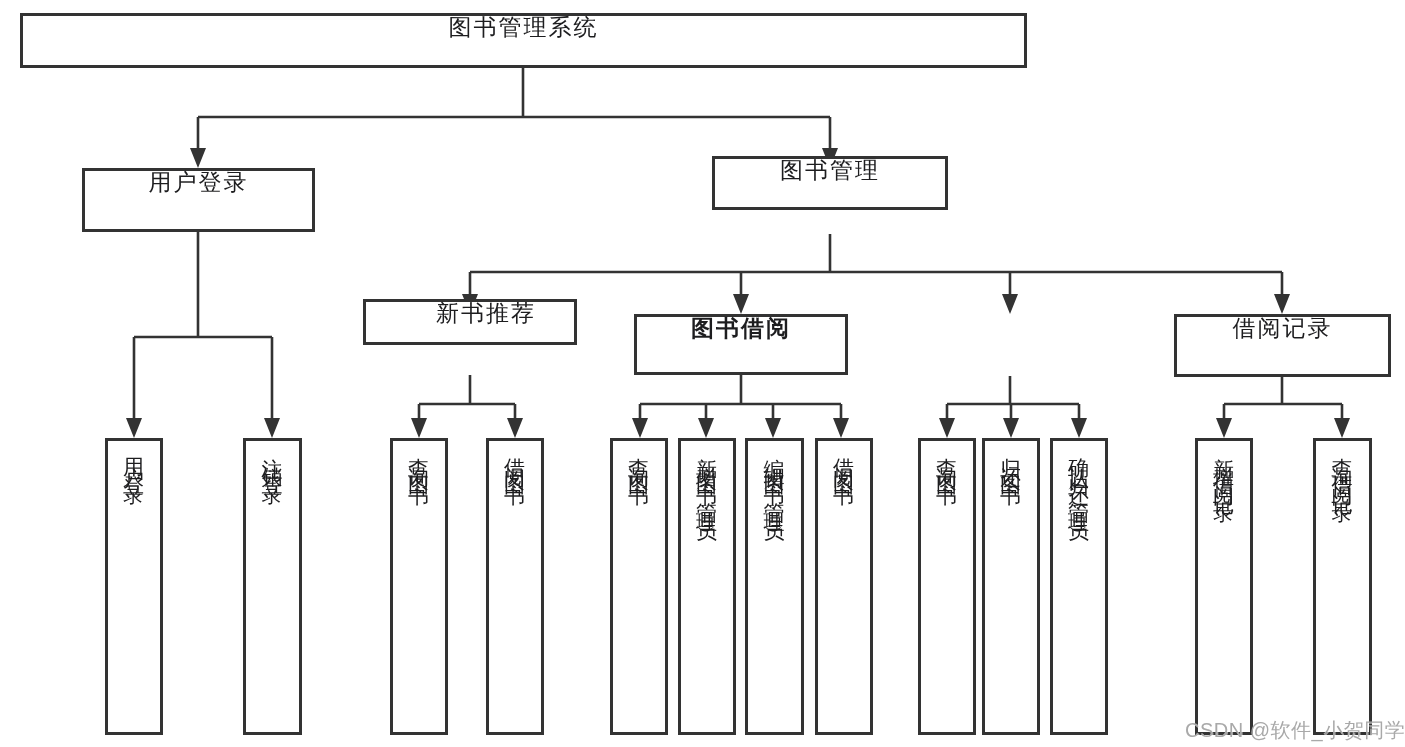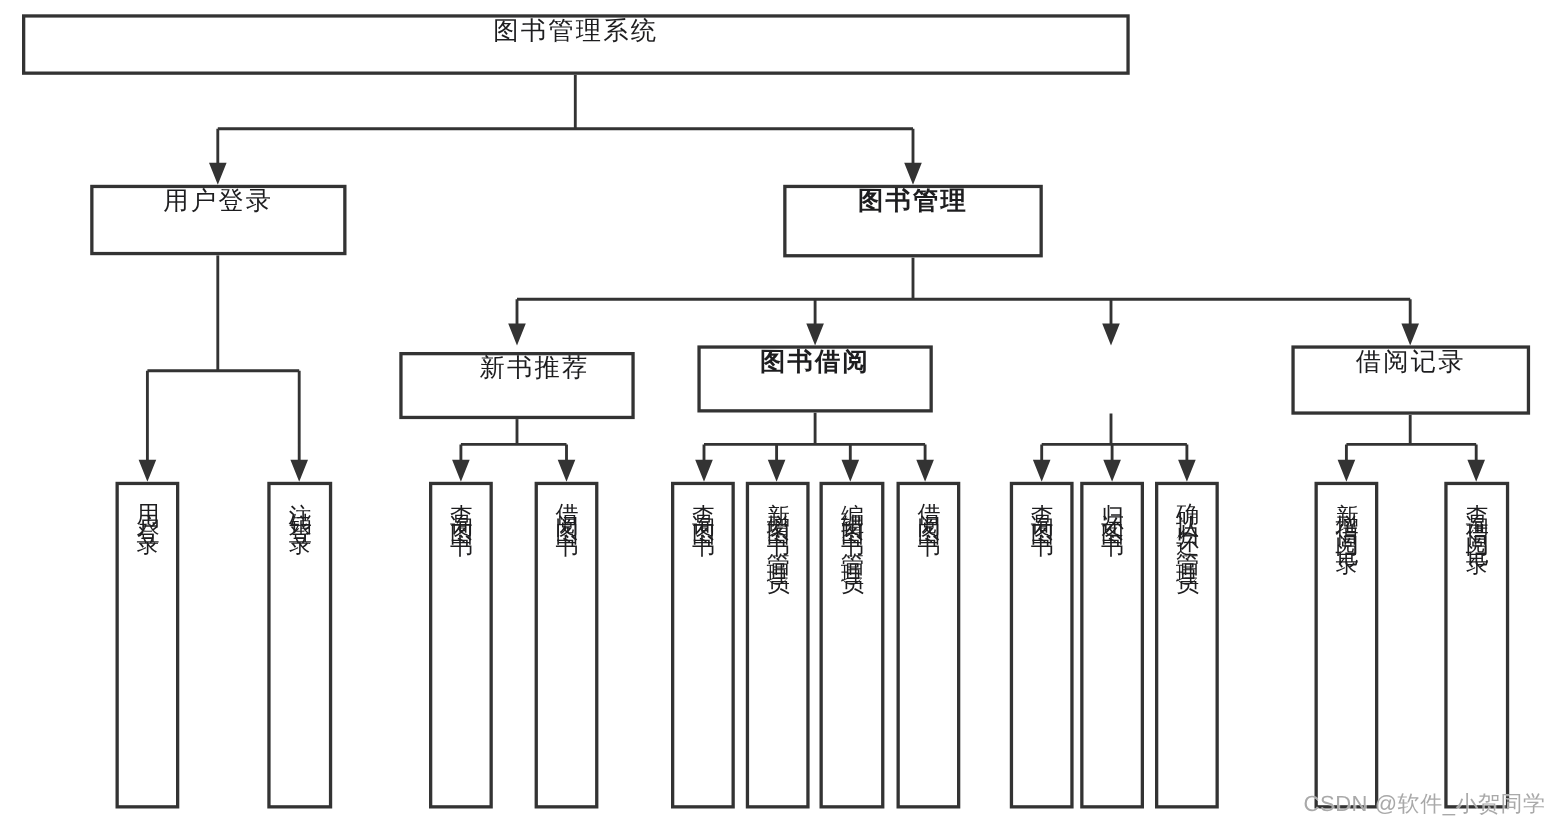--- a/index.html
+++ b/index.html
@@ -97,25 +97,25 @@
       M1334 418 L1350 418 L1342 438 Z"></path>
   </svg>
 
   <div class="box" style="left:20px; top:13px; width:1007px; height:55px;">
     <span class="h-label">图书管理系统</span>
   </div>
 
   <div class="box" style="left:82px; top:168px; width:233px; height:64px;">
     <span class="h-label">用户登录</span>
   </div>
-  <div class="box" style="left:712px; top:168px; width:236px; height:66px;font-weight:bold;">
+  <div class="box" style="left:712px; top:156px; width:236px; height:54px;">
     <span class="h-label">图书管理</span>
   </div>
 
-  <div class="box" style="left:363px; top:320px; width:214px; height:61px;padding-left:32px;">
+  <div class="box" style="left:363px; top:299px; width:214px; height:46px;padding-left:32px;">
     <span class="h-label">新书推荐</span>
   </div>
   <div class="box" style="left:634px; top:314px; width:214px; height:61px;font-weight:bold;">
     <span class="h-label">图书借阅</span>
   </div>
   <div class="box" style="left:1174px; top:314px; width:217px; height:63px;">
     <span class="h-label">借阅记录</span>
   </div>
 
   <div class="box" style="left:105px; top:438px; width:58px; height:297px;">

